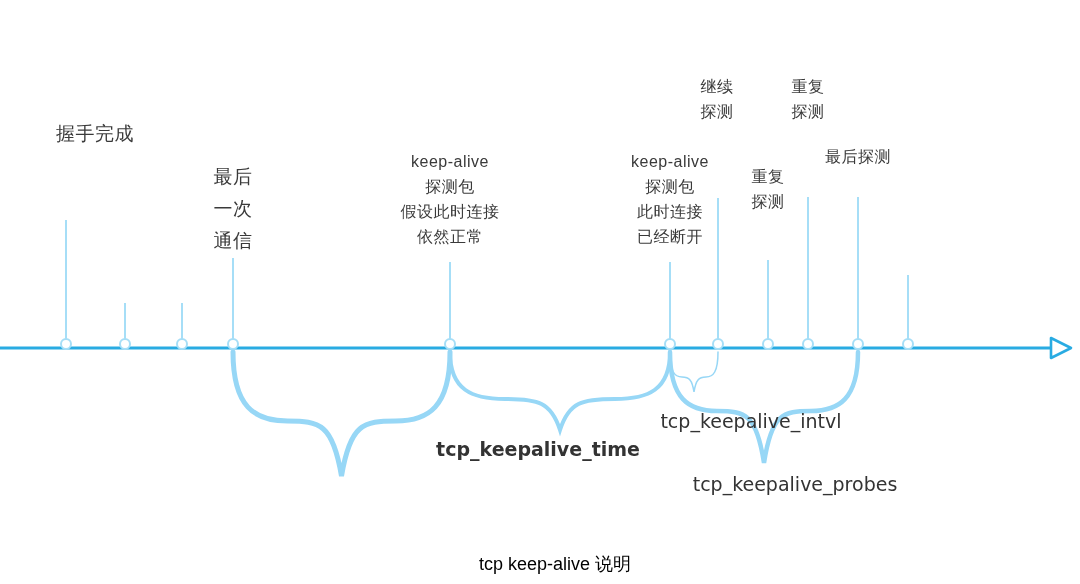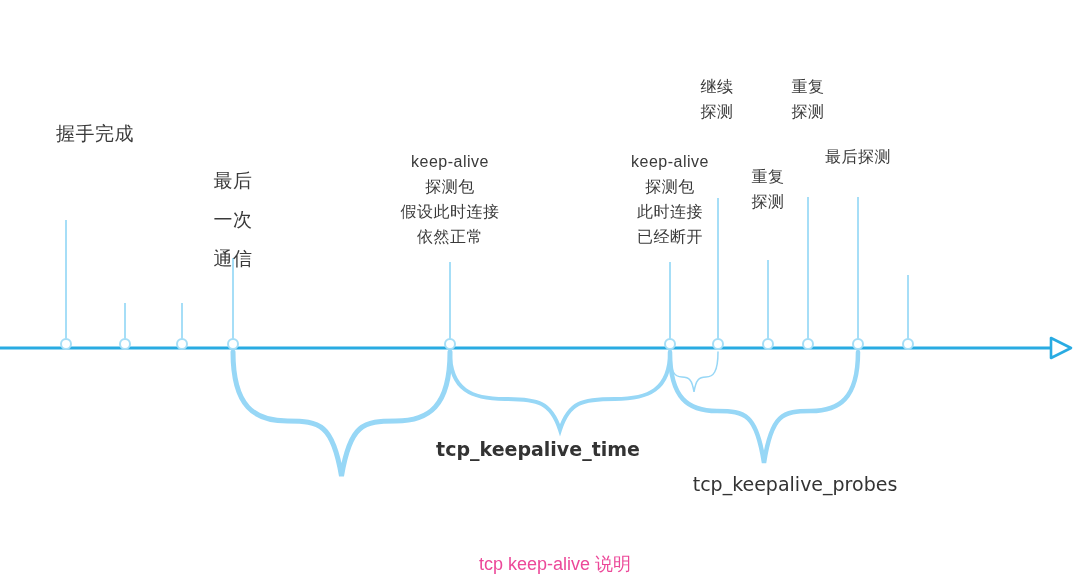--- a/index.html
+++ b/index.html
@@ -22,35 +22,35 @@
   .b3{stroke-width:1.5;}
   .b4{stroke-width:4.5;}
   .evt{
     position:absolute;
     white-space:pre-line;
     font-size:16px;
     line-height:25px;
     letter-spacing:0.5px;
   }
   .evt.c{transform:translateX(-50%);text-align:center;}
-  .evt.lh28{line-height:39px;font-size:19px;}
+  .evt.lh28{line-height:32px;font-size:19px;}
   .evt.big{font-size:19px;margin-left:28px;}
   .ivl{
     position:absolute;
     transform:translateX(-50%);
     font-family:"DejaVu Sans","Liberation Sans",sans-serif;
     font-size:19px;
     color:#333333;
     white-space:nowrap;
   }
   .caption{
     position:absolute;
     transform:translateX(-50%);
     font-size:18px;
-    color:#ec4899;
+    color:#000000;
     white-space:nowrap;
   }
 </style>
 </head>
 <body>
 
 <div class="canvas">
 
   <svg class="graphic" width="1080" height="584" viewBox="0 0 1080 584">
 
@@ -135,18 +135,19 @@
 
   <div class="evt c" style="left:808px;top:74px;">重复
 探测</div>
 
   <div class="evt c" style="left:858px;top:144px;">最后探测</div>
 
 
 
   <div class="ivl" style="left:538px;top:438px;font-weight:bold;">tcp_keepalive_time</div>
 
+  <div class="ivl" style="left:751px;top:410px;">tcp_keepalive_intvl</div>
 
   <div class="ivl" style="left:795px;top:473px;">tcp_keepalive_probes</div>
 
   <div class="caption" style="left:555px;top:552px;">tcp keep-alive 说明</div>
 
 </div>
 
 </body></html>

